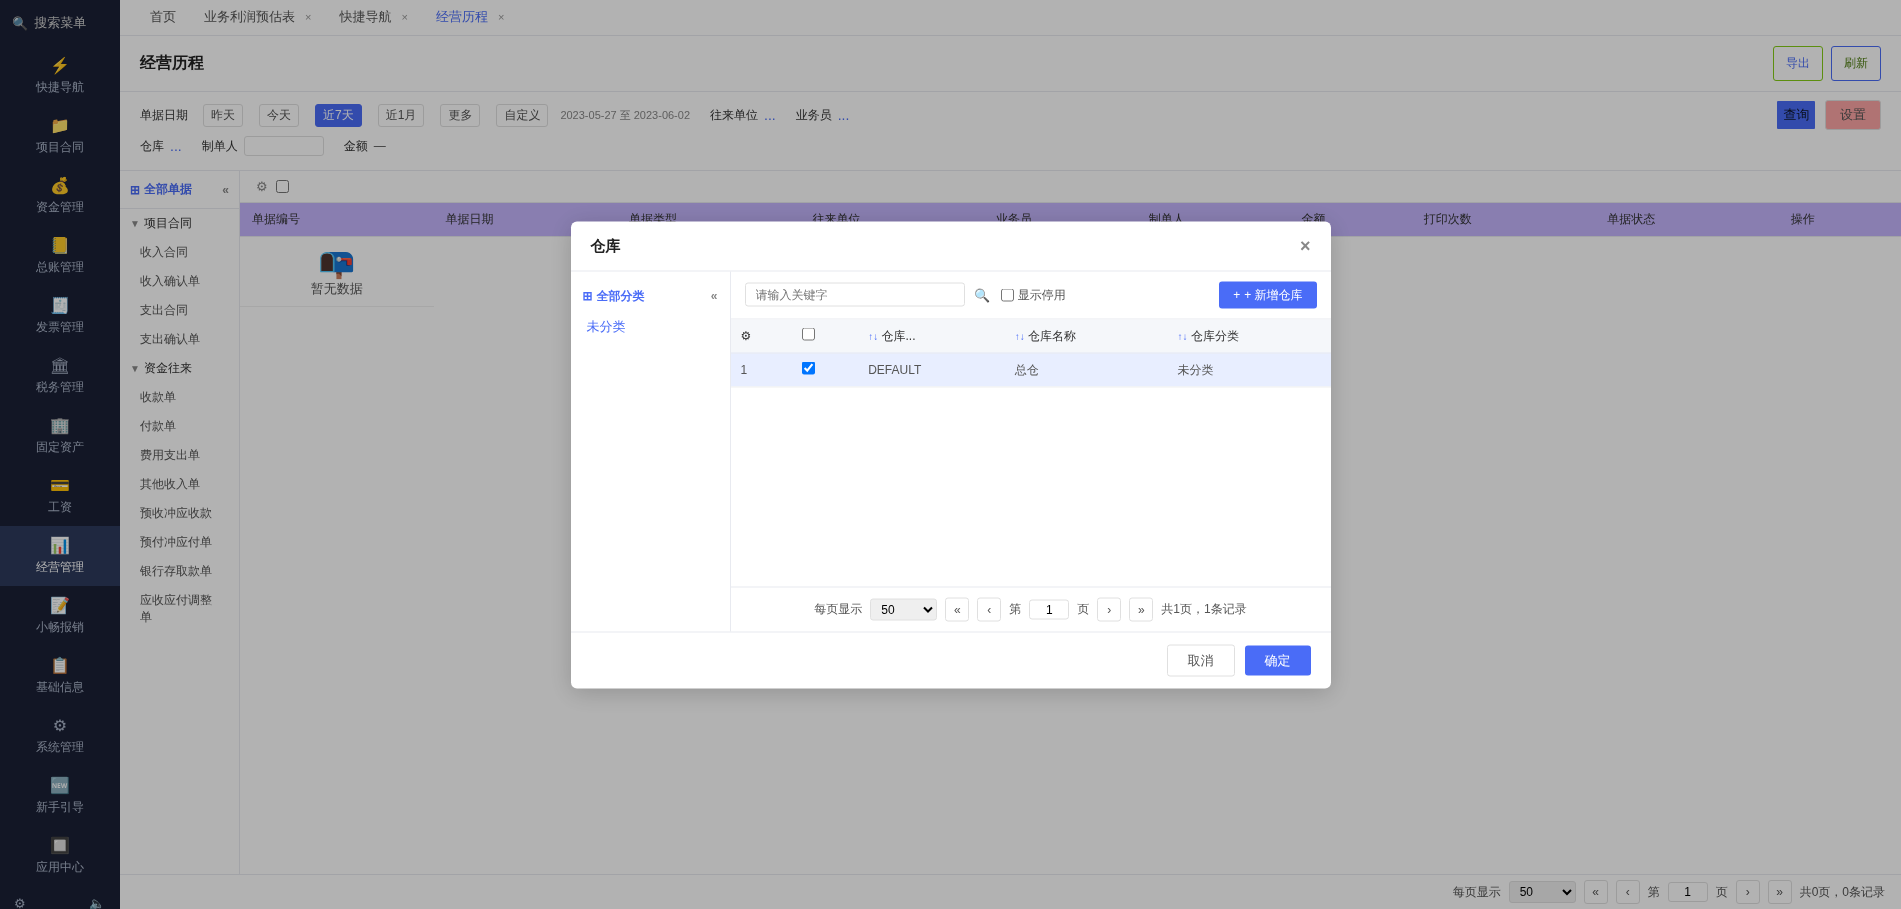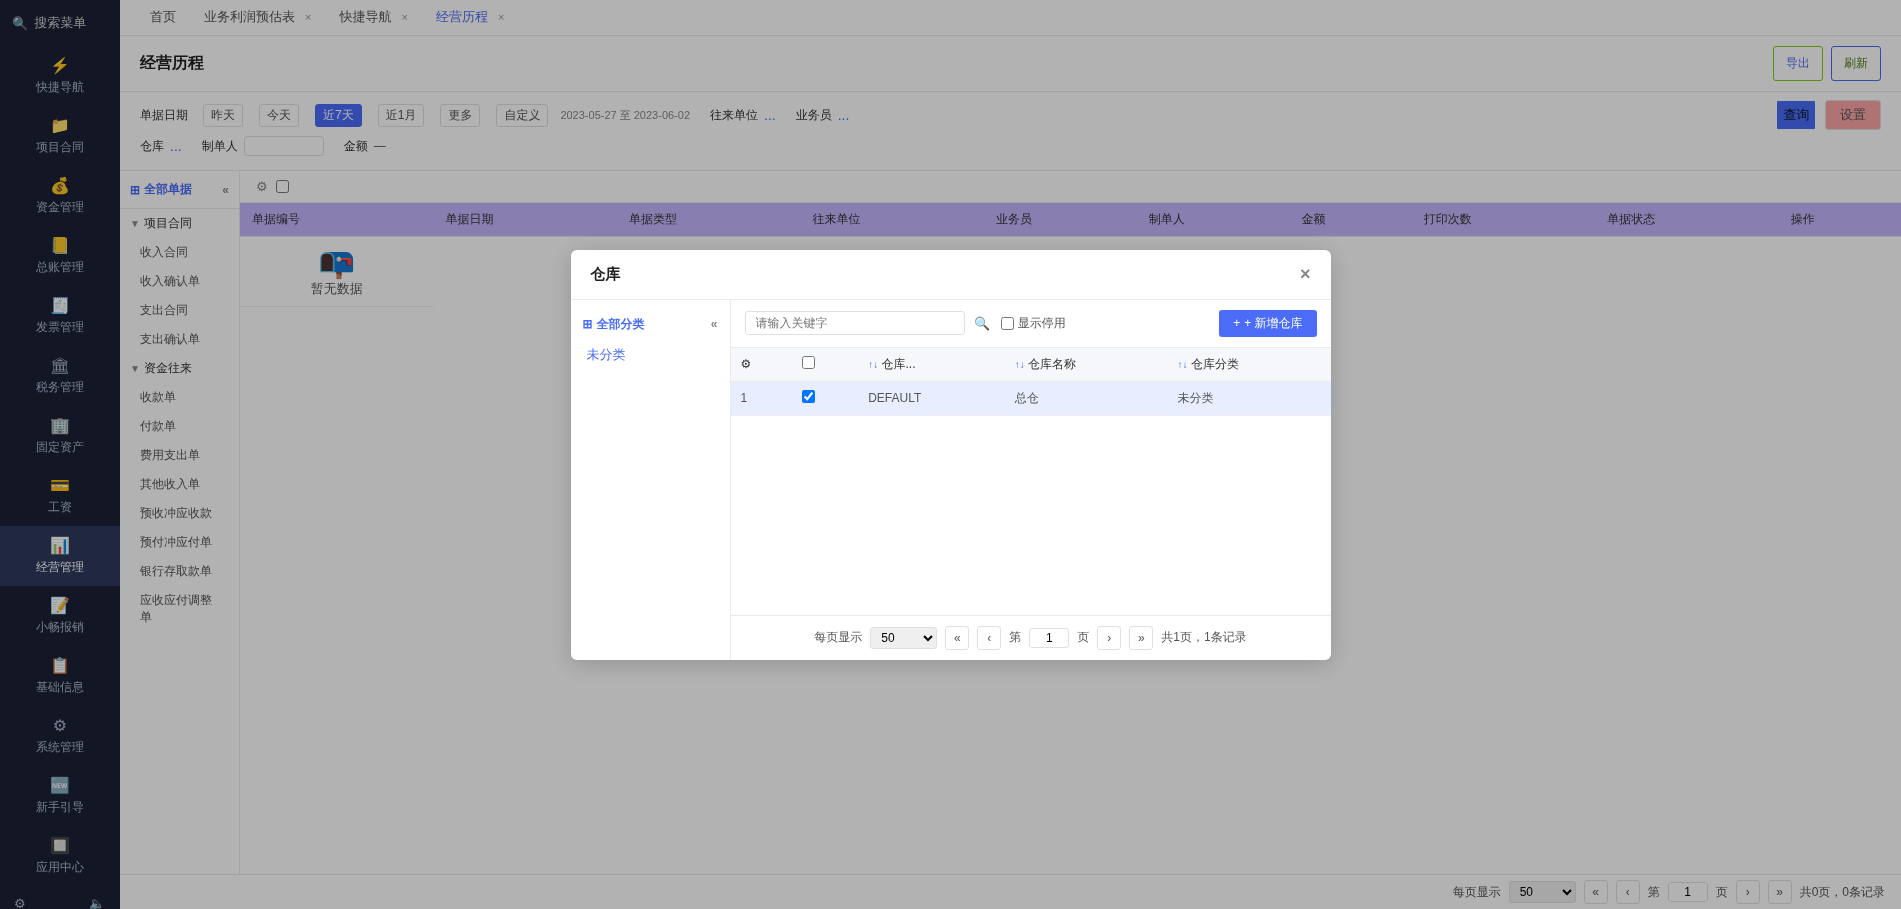--- a/index.html
+++ b/index.html
@@ -498,13 +498,17 @@
         <span>第</span>
         <input class="modal-page-input" value="1" style="">
         <span>页</span>
         <button class="modal-page-nav">›</button>
         <button class="modal-page-nav">»</button>
         <span>共1页，1条记录</span>
       </div>
     </div>
   </div>
 
+  <div class="modal-footer">
+    <button class="btn-cancel">取消</button>
+    <button class="btn-confirm">确定</button>
+  </div>
 </div>
 
 </body></html>

